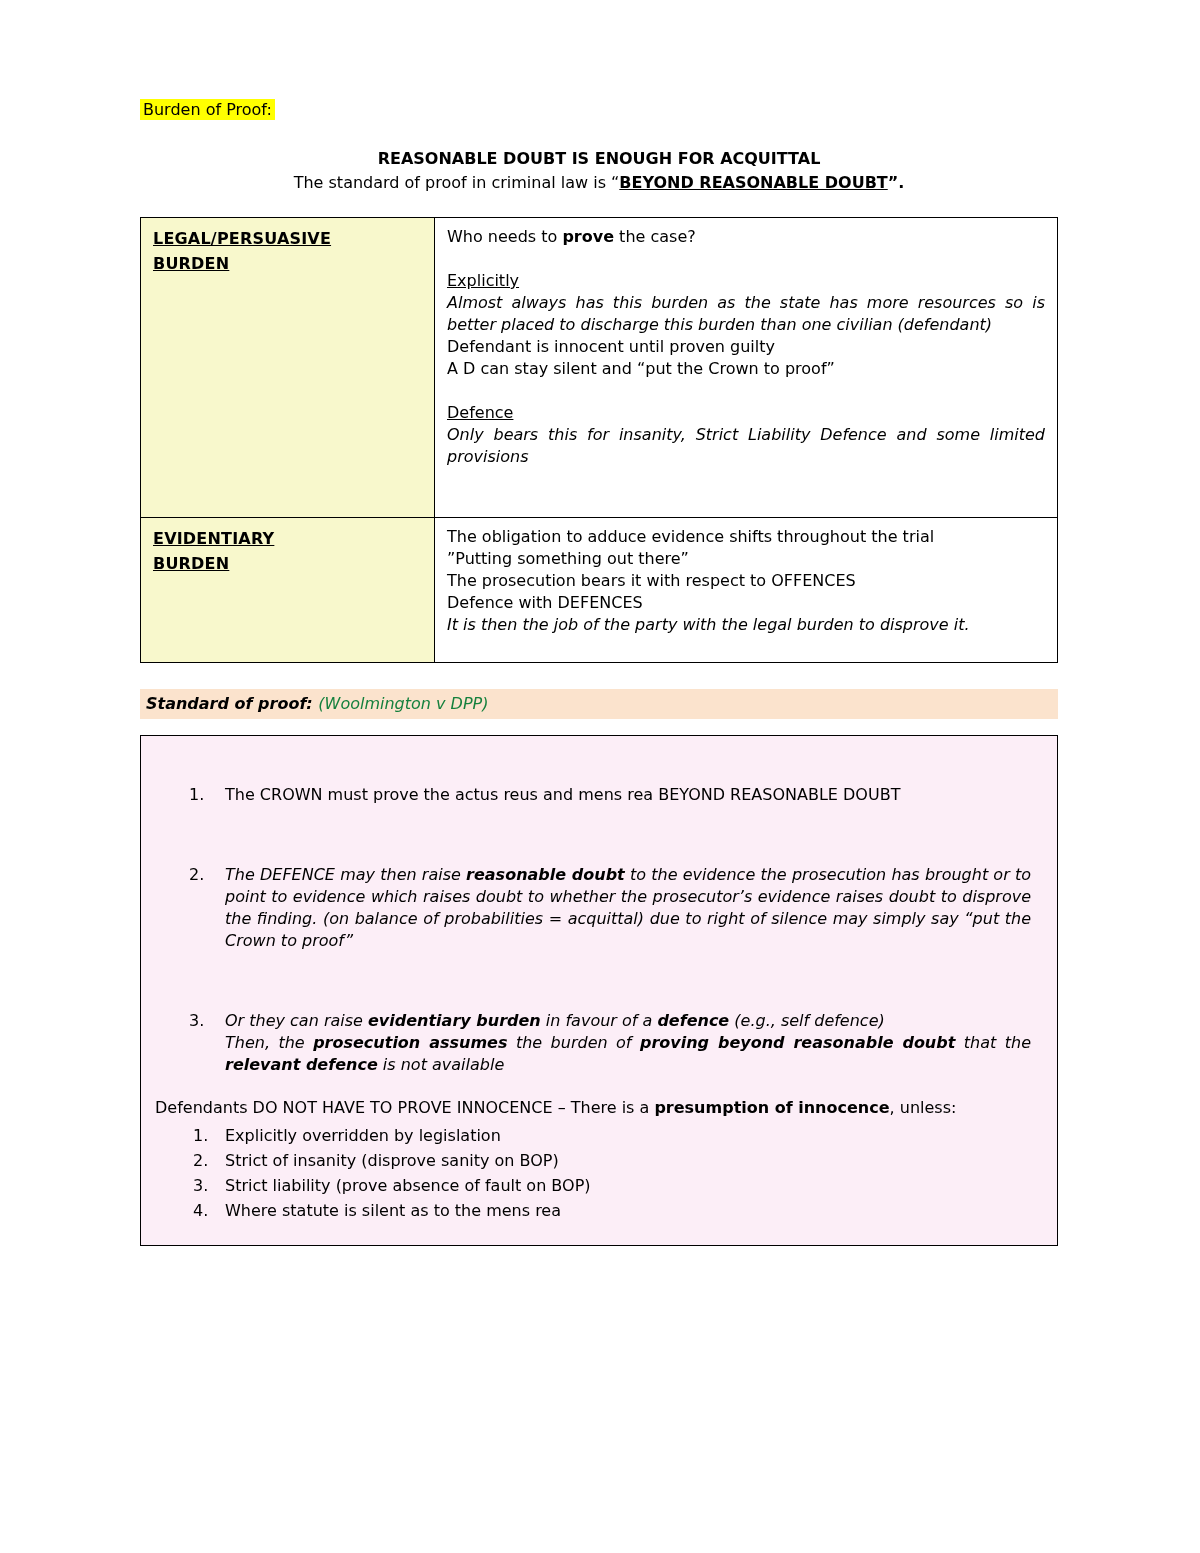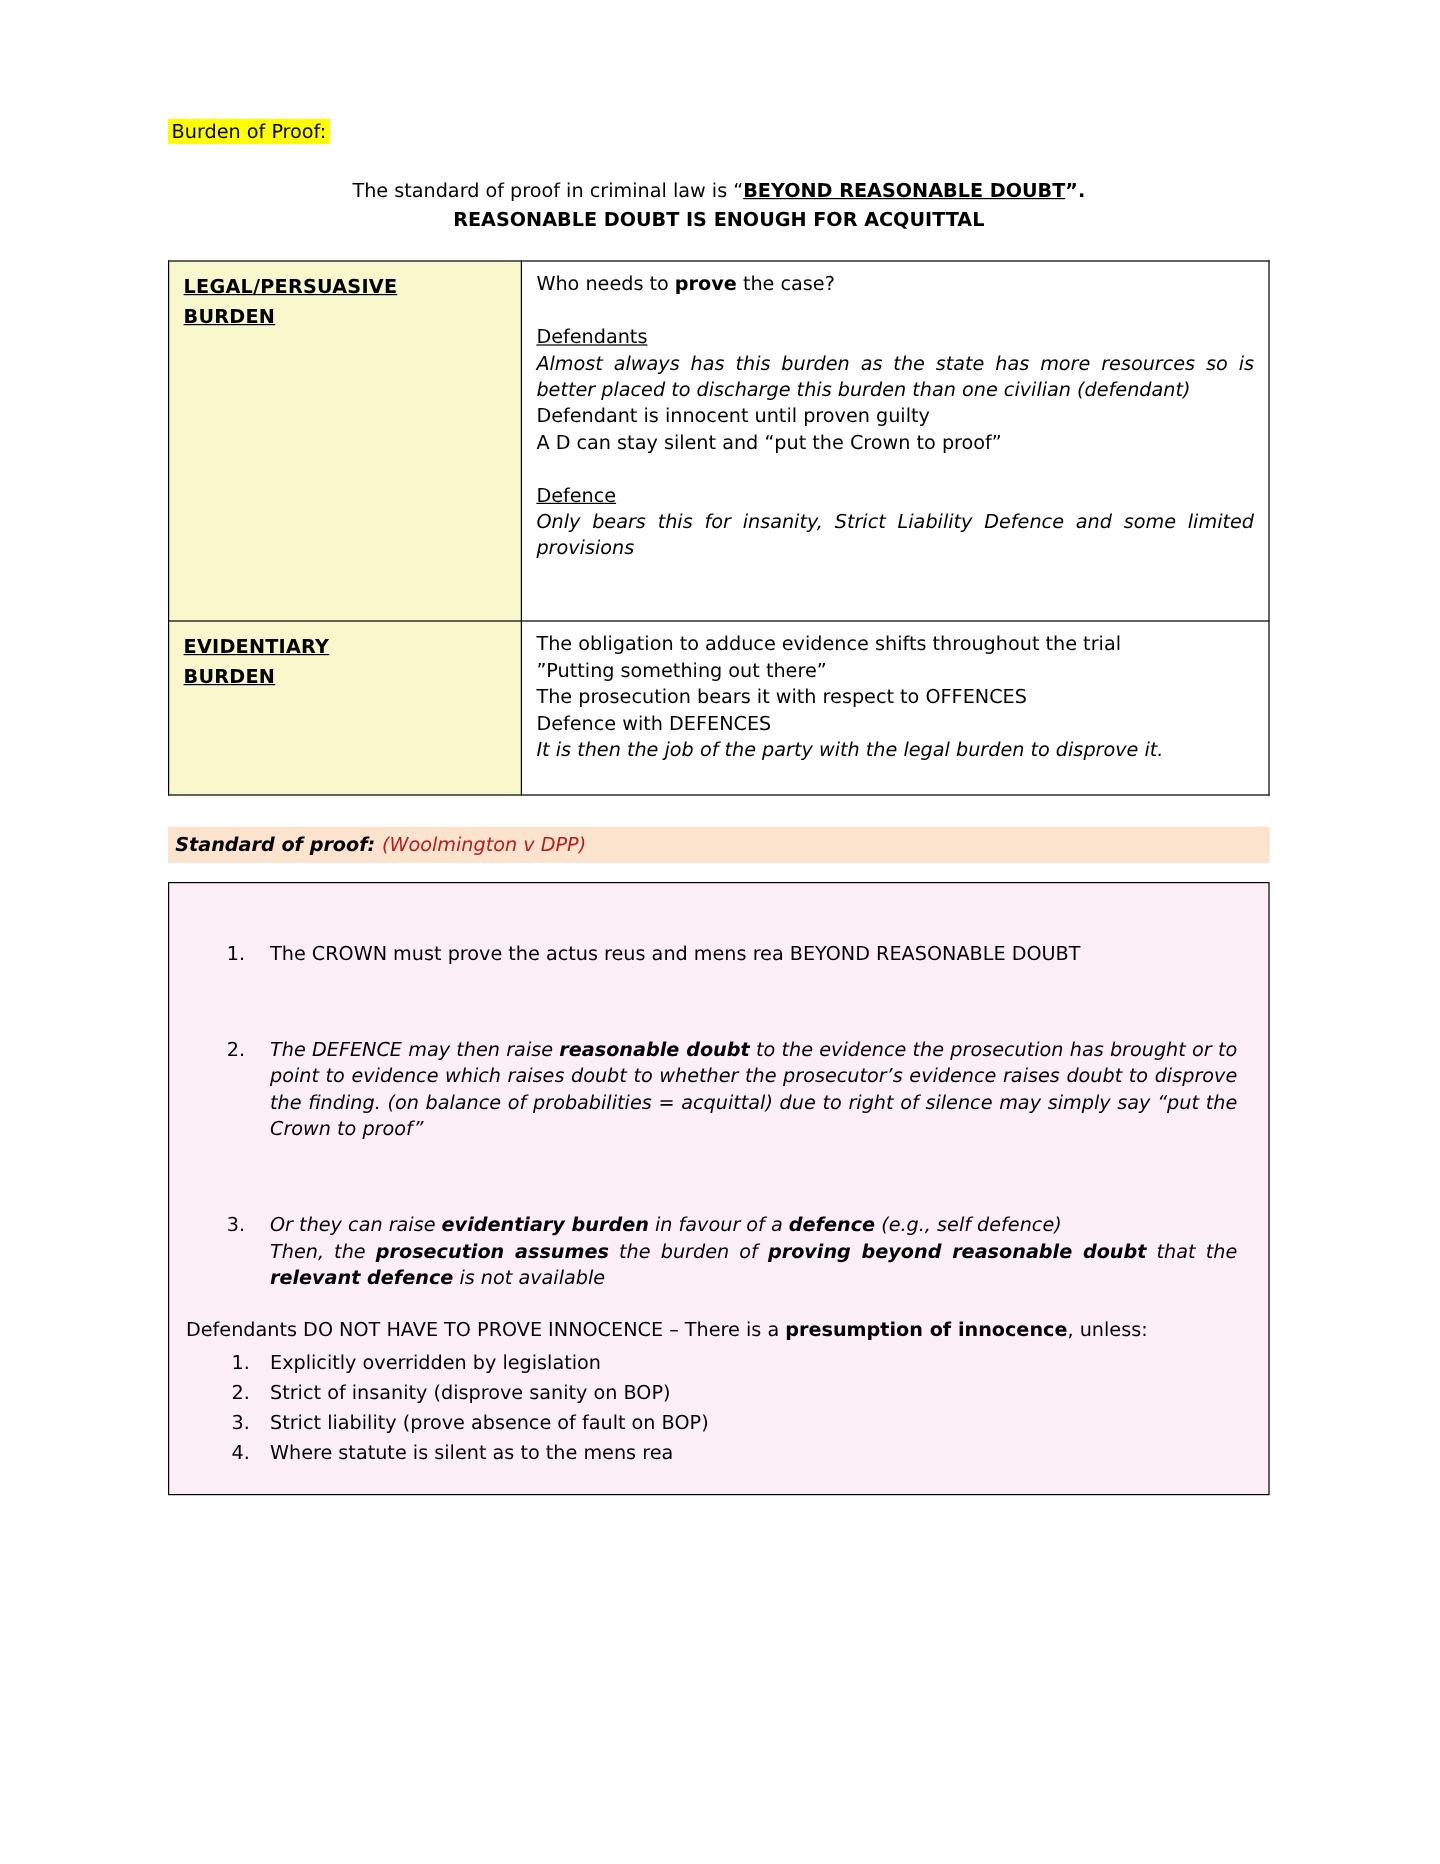--- a/index.html
+++ b/index.html
@@ -65,32 +65,32 @@
 </head>
 <body>
 
 <div class="page">
 
   <div class="title">
     <span class="hl-yellow"><span>Burden of Proof:</span></span>
   </div>
 
   <div class="intro">
+    <div class="line"><span style="font-weight: bold;">REASONABLE DOUBT IS ENOUGH FOR ACQUITTAL</span></div>
     <div class="line"><span>The standard of proof in criminal law is “</span><span style="font-weight: bold; text-decoration: underline;">BEYOND REASONABLE DOUBT</span><span style="font-weight: bold;">”.</span></div>
-    <div class="line"><span style="font-weight: bold;">REASONABLE DOUBT IS ENOUGH FOR ACQUITTAL</span></div>
   </div>
 
   <table class="burden">
     <tbody>
         <tr class="row1">
       <td class="head"><span style="font-weight: bold; text-decoration: underline;">LEGAL/PERSUASIVE</span><br><span style="font-weight: bold; text-decoration: underline;">BURDEN</span></td>
       <td class="body">
         <div class="p"><span>Who needs to </span><span style="font-weight: bold;">prove</span><span> the case?</span></div>
         <div class="blank"></div>
-        <div class="p"><span style="text-decoration: underline;">Defendants</span></div>
+        <div class="p"><span style="text-decoration: underline;">Explicitly</span></div>
         <div class="p just"><span>Almost always has this burden as the state has more resources so is better placed to discharge this burden than one civilian (defendant)</span></div>
         <div class="p"><span>Defendant is innocent until proven guilty</span></div>
         <div class="p"><span>A D can stay silent and “put the Crown to proof”</span></div>
         <div class="blank"></div>
         <div class="p"><span style="text-decoration: underline;">Defence</span></div>
         <div class="p just"><span>Only bears this for insanity, Strict Liability Defence and some limited provisions</span></div>
       </td>
     </tr>
     <tr class="row2">
       <td class="head"><span style="font-weight: bold; text-decoration: underline;">EVIDENTIARY</span><br><span style="font-weight: bold; text-decoration: underline;">BURDEN</span></td>
@@ -98,21 +98,21 @@
         <div class="p"><span>The obligation to adduce evidence shifts throughout the trial</span></div>
         <div class="p"><span>”Putting something out there”</span></div>
         <div class="p"><span>The prosecution bears it with respect to OFFENCES</span></div>
         <div class="p"><span>Defence with DEFENCES</span></div>
         <div class="p just"><span>It is then the job of the party with the legal burden to disprove it.</span></div>
       </td>
     </tr>
   </tbody>
     </table>
 
-  <div class="standard"><span style="font-weight: bold; font-style: italic;">Standard of proof: </span><span style="font-style: italic; color: #b91c1c;">(Woolmington v DPP)</span></div>
+  <div class="standard"><span style="font-weight: bold; font-style: italic;">Standard of proof: </span><span style="font-style: italic; color: #15803d;">(Woolmington v DPP)</span></div>
 
   <div class="pinkbox">
 
     <div class="oli mbA">
       <span class="num">1.</span>
       <div class="litext"><span>The CROWN must prove the actus reus and mens rea BEYOND REASONABLE DOUBT</span></div>
     </div>
 
     <div class="oli mbA">
       <span class="num">2.</span>

